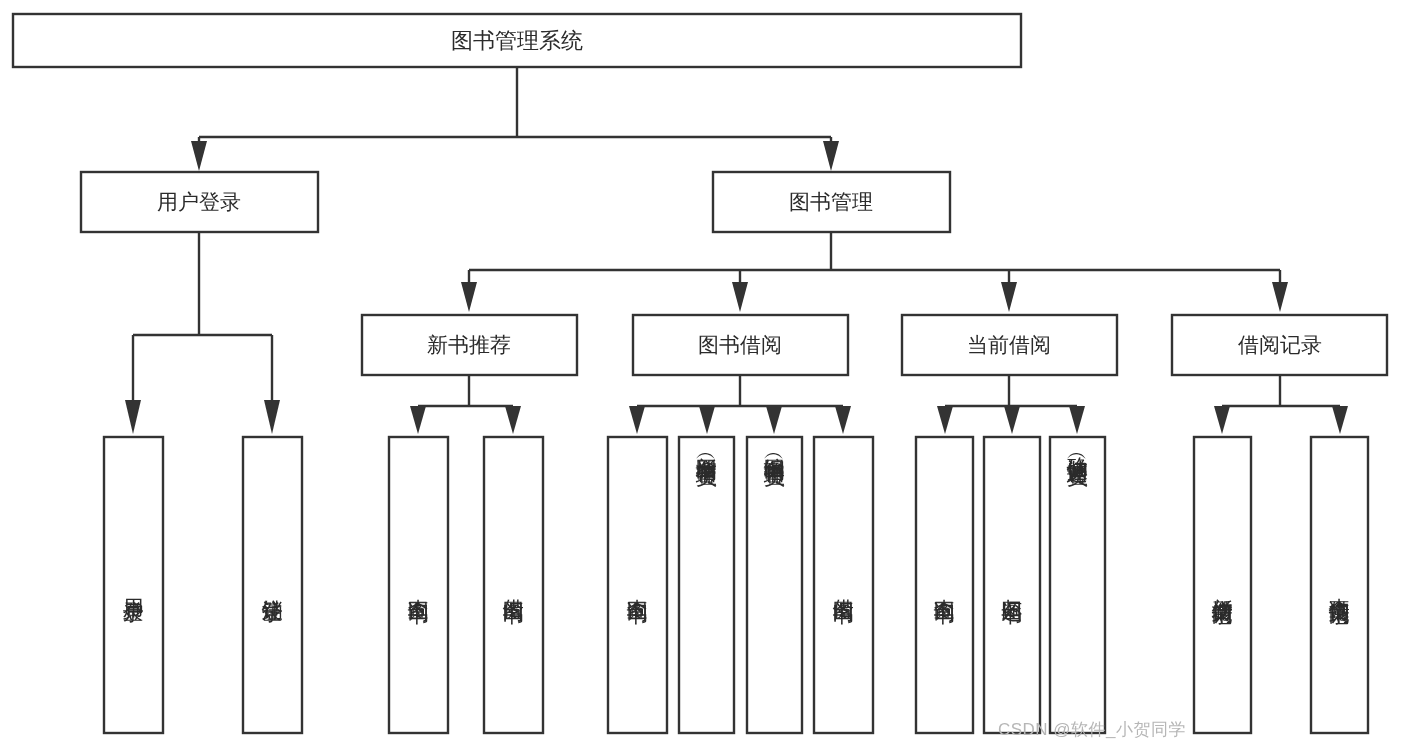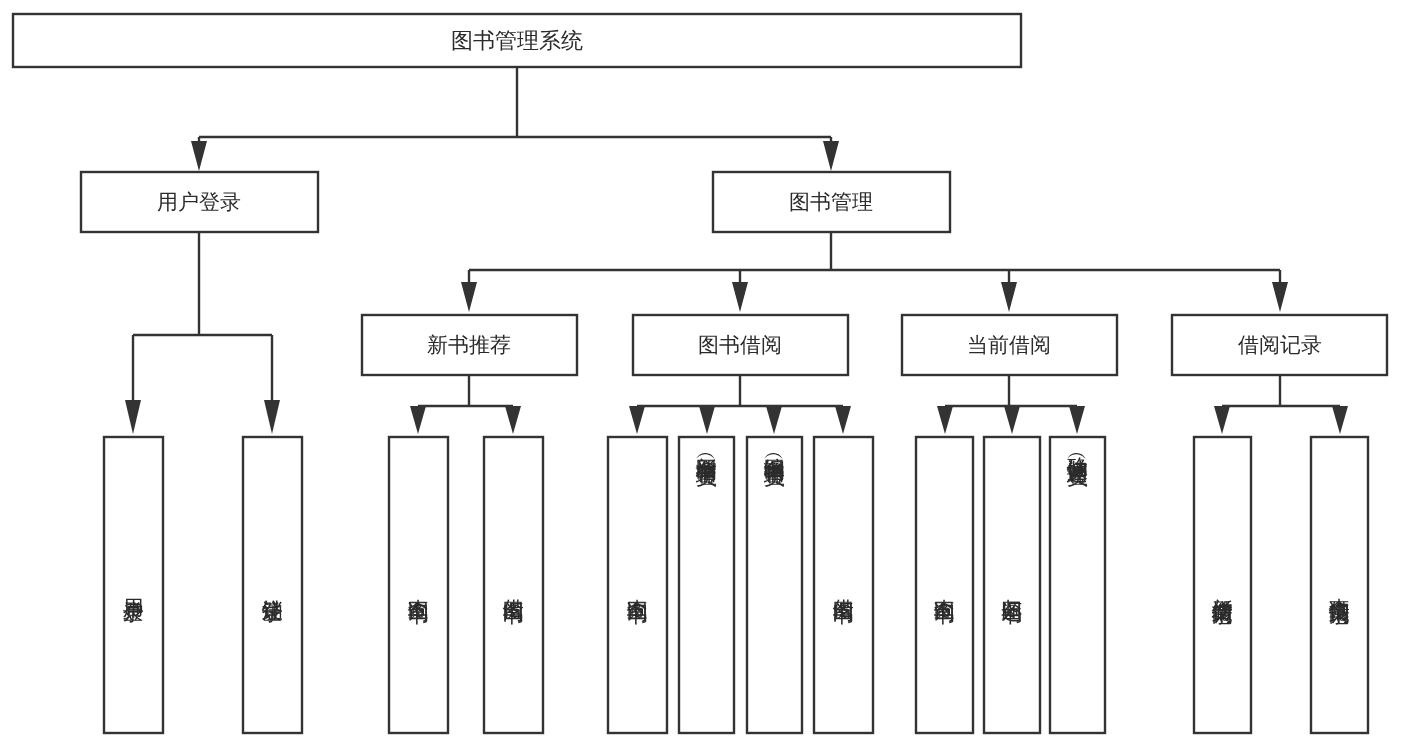--- a/index.html
+++ b/index.html
@@ -228,14 +228,15 @@
     <span class="vlabel">确认归还（管理员）</span>
   </div>
 
   <div class="vlabel-wrap" style="left:1194px; top:437px; width:57px; height:296px;">
     <span class="vlabel">新增借阅记录</span>
   </div>
   <div class="vlabel-wrap" style="left:1311px; top:437px; width:57px; height:296px;">
     <span class="vlabel">查询借阅记录</span>
   </div>
 
+  <div class="watermark">CSDN @软件_小贺同学</div>
 
 </div>
 
 </body></html>

